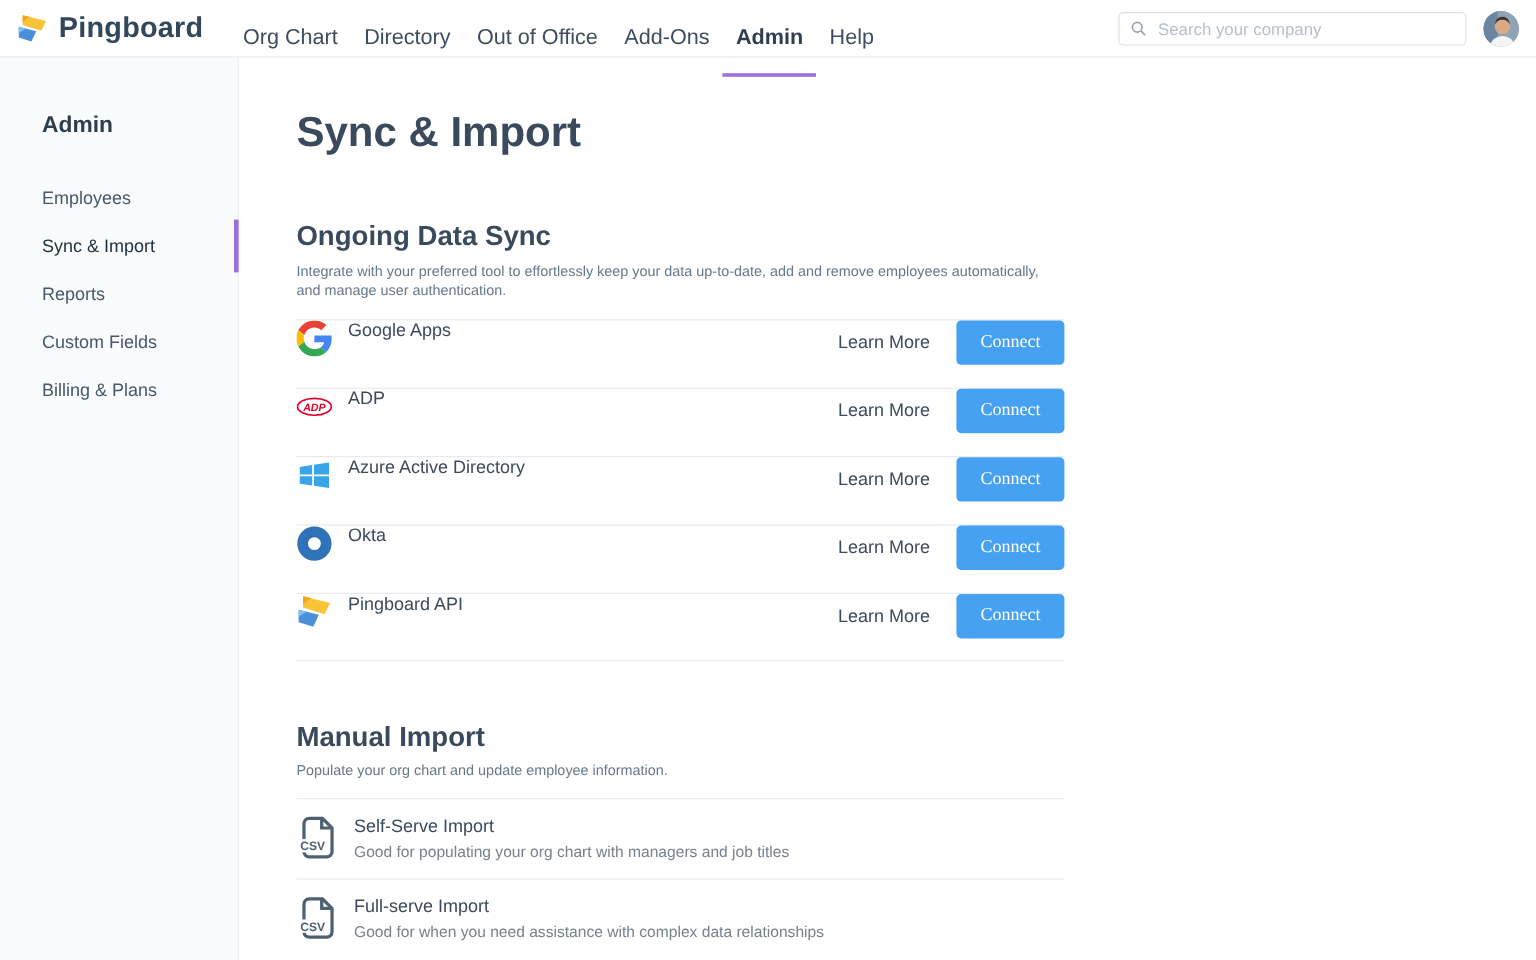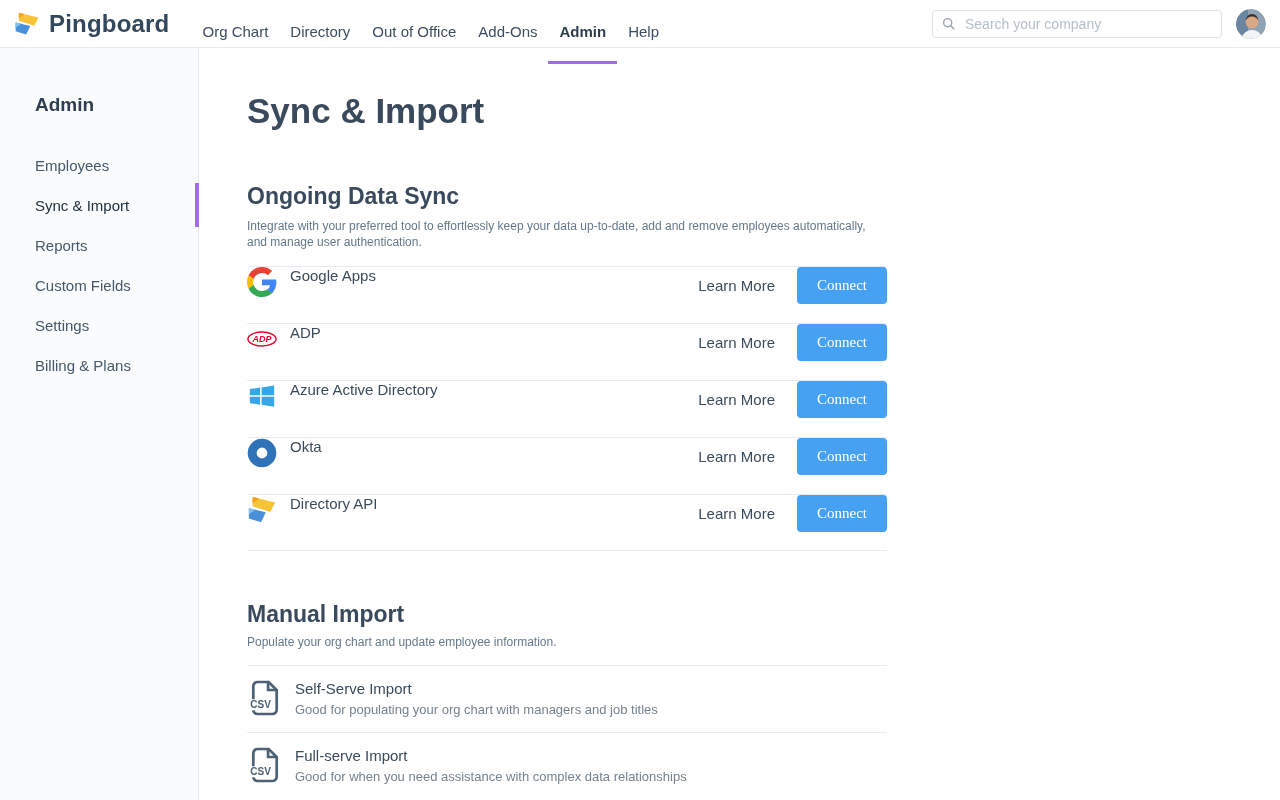--- a/index.html
+++ b/index.html
@@ -20,21 +20,21 @@
   
   .header{
     position:absolute;top:0;left:0;width:1280px;height:48px;
     background:#fff;border-bottom:1px solid var(--border-light);
     display:flex;align-items:center;padding:0 14px;z-index:10;
   }
   .brand{display:flex;align-items:center;gap:9px;cursor:pointer;}
   .brand-name{font-size:24px;font-weight:700;color:#33475b;letter-spacing:.2px;}
   .top-nav{display:flex;align-items:stretch;height:48px;margin-left:22px;}
   .nav-item{
-    display:flex;align-items:center;padding:0 11px;font-size:15px;
+    display:flex;align-items:center;padding:0 11px;font-size:18px;
     color:#3e4d5f;cursor:pointer;position:relative;height:64px;
   }
   .nav-item.active{font-weight:700;color:#2f3e4f;}
   .nav-item.active::after{
     content:"";position:absolute;left:0;right:0;bottom:0;height:3px;
     background:var(--accent-purple);
   }
   .header-right{margin-left:auto;display:flex;align-items:center;gap:14px;}
   .search-box{
     width:290px;height:28px;border:1px solid #dce1e7;border-radius:4px;
@@ -148,21 +148,20 @@
   </div>
 </div>
 
 <div class="sidebar">
   <div class="sidebar-title">Admin</div>
   <div class="side-item-wrap">
     <div class="side-item">Employees</div>
     <div class="side-item active">Sync &amp; Import</div>
     <div class="side-item">Reports</div>
     <div class="side-item">Custom Fields</div>
-    <div class="side-item">Settings</div>
     <div class="side-item">Billing &amp; Plans</div>
   </div>
 </div>
 
 <div class="main">
   <h1 class="page-title">Sync &amp; Import</h1>
 
   <div class="sync-section">
     <h2 class="section-heading">Ongoing Data Sync</h2>
     <p class="section-desc">Integrate with your preferred tool to effortlessly keep your data up-to-date, add and remove employees automatically, and manage user authentication.</p>
@@ -230,21 +229,21 @@
 
       <div class="integration-row">
         <span class="int-icon">
           <svg width="30" height="30" viewBox="0 0 32 32">
             <polygon points="6,2 30,8 25,18 6,12" fill="#f7c437"></polygon>
             <polygon points="6,2 13,3.6 6,9" fill="#f6a21e"></polygon>
             <polygon points="2,14 20,18.5 15,29 2,25" fill="#4a90d9"></polygon>
             <polygon points="2,14 9,15.8 2,20.5" fill="#7cc1ec"></polygon>
           </svg>
         </span>
-        <span class="int-name">Directory API</span>
+        <span class="int-name">Pingboard API</span>
         <span class="row-right">
           <span class="learn-more">Learn More</span>
           <button class="connect-btn">Connect</button>
         </span>
       </div>
 
     </div>
   </div>
 
   <div class="manual-section">

